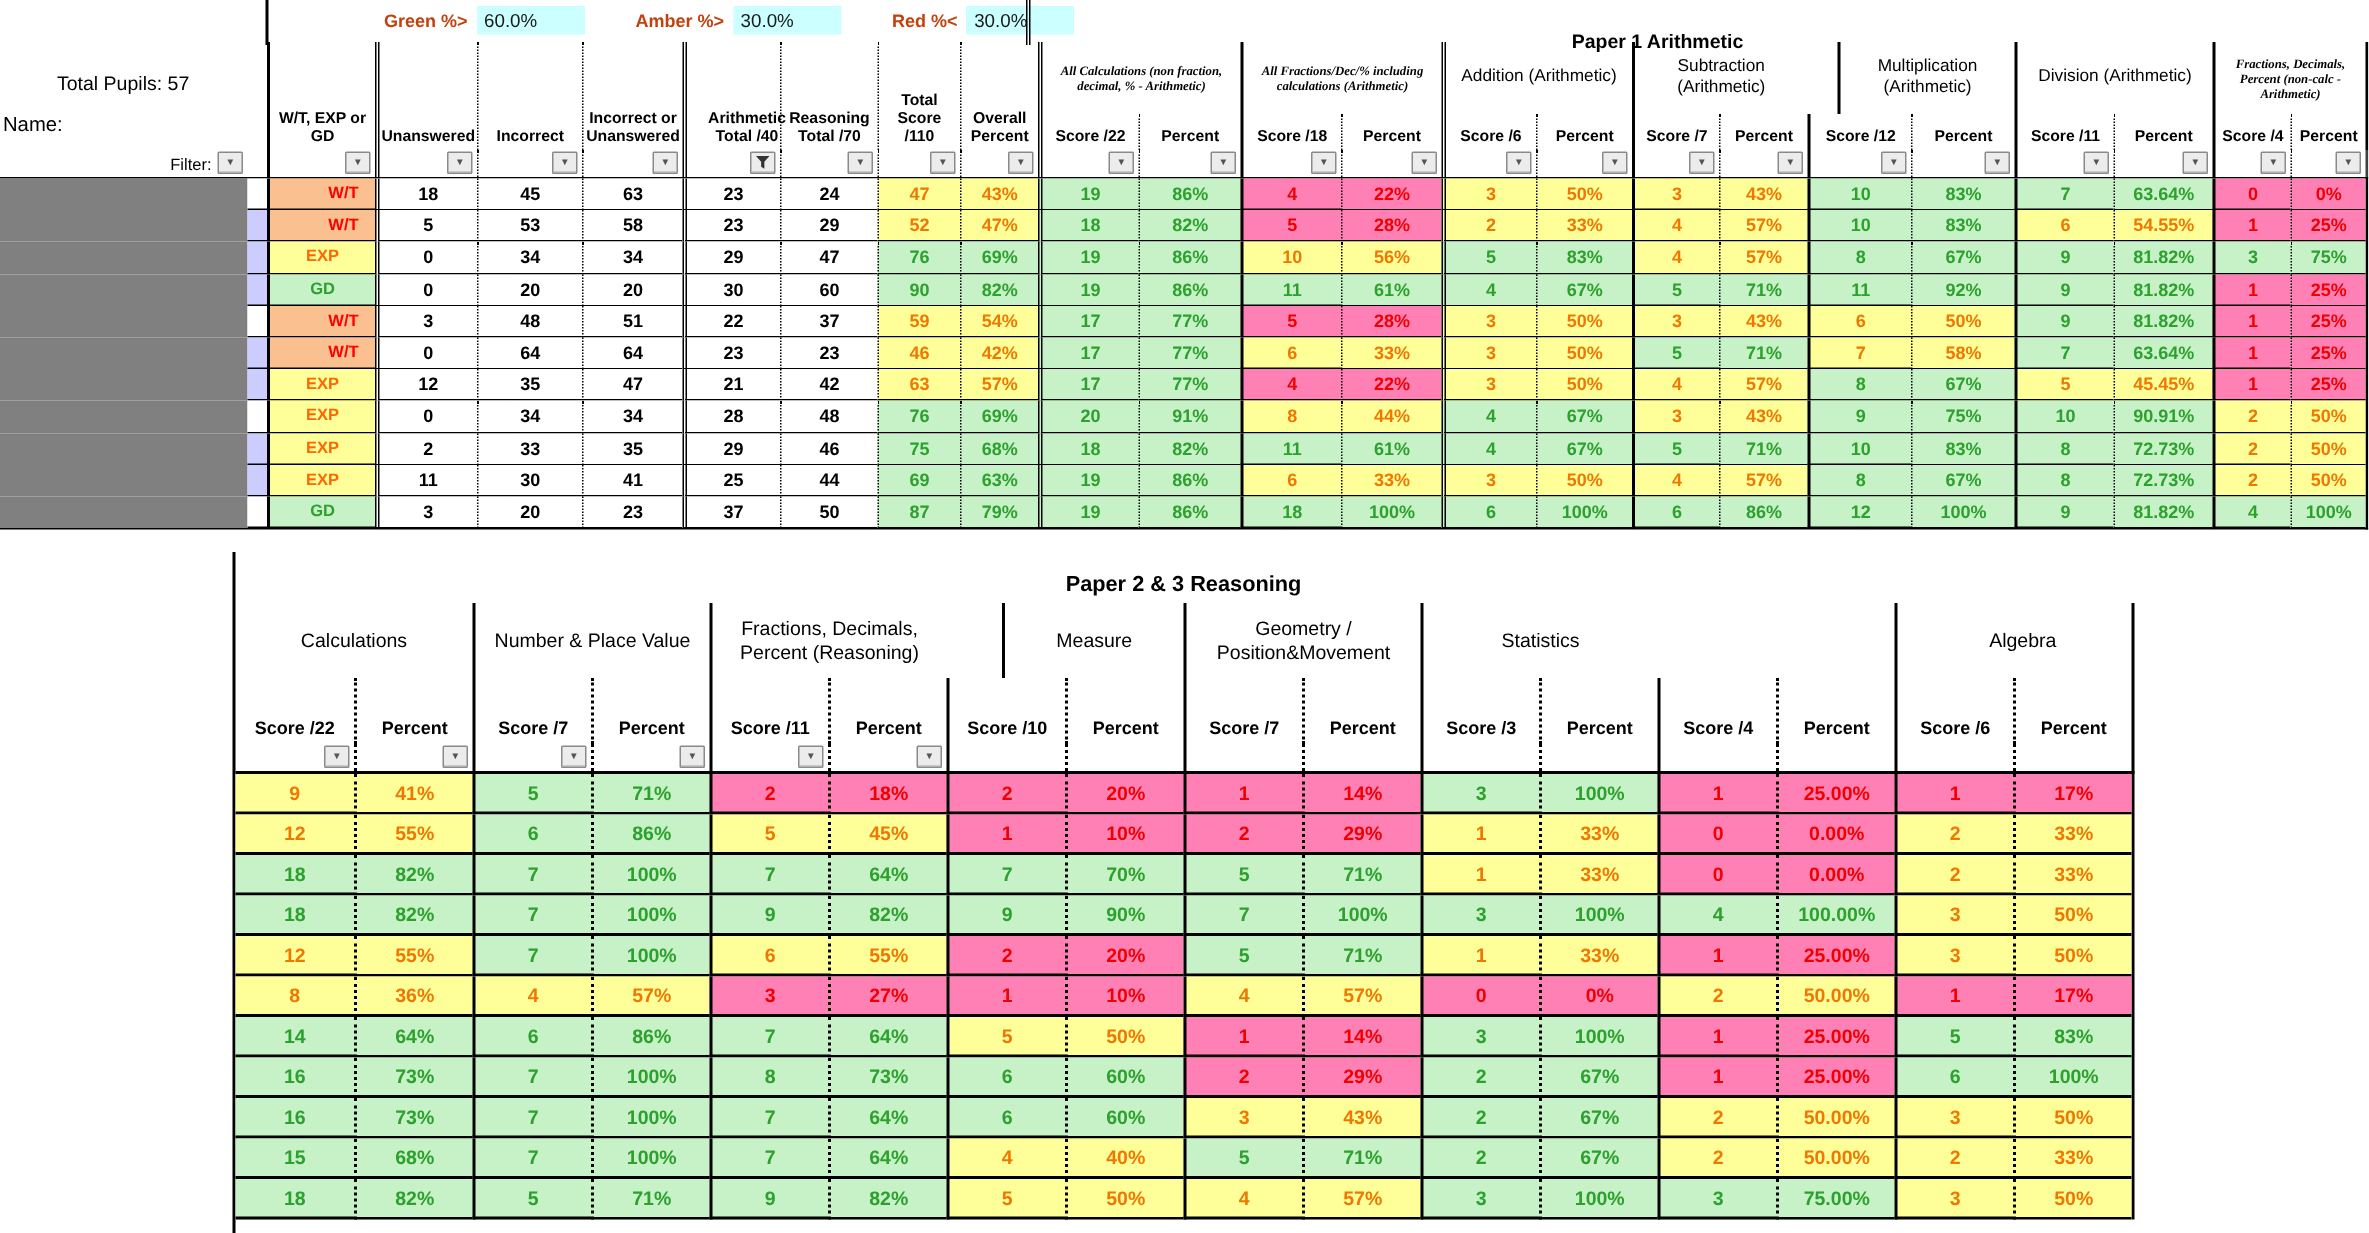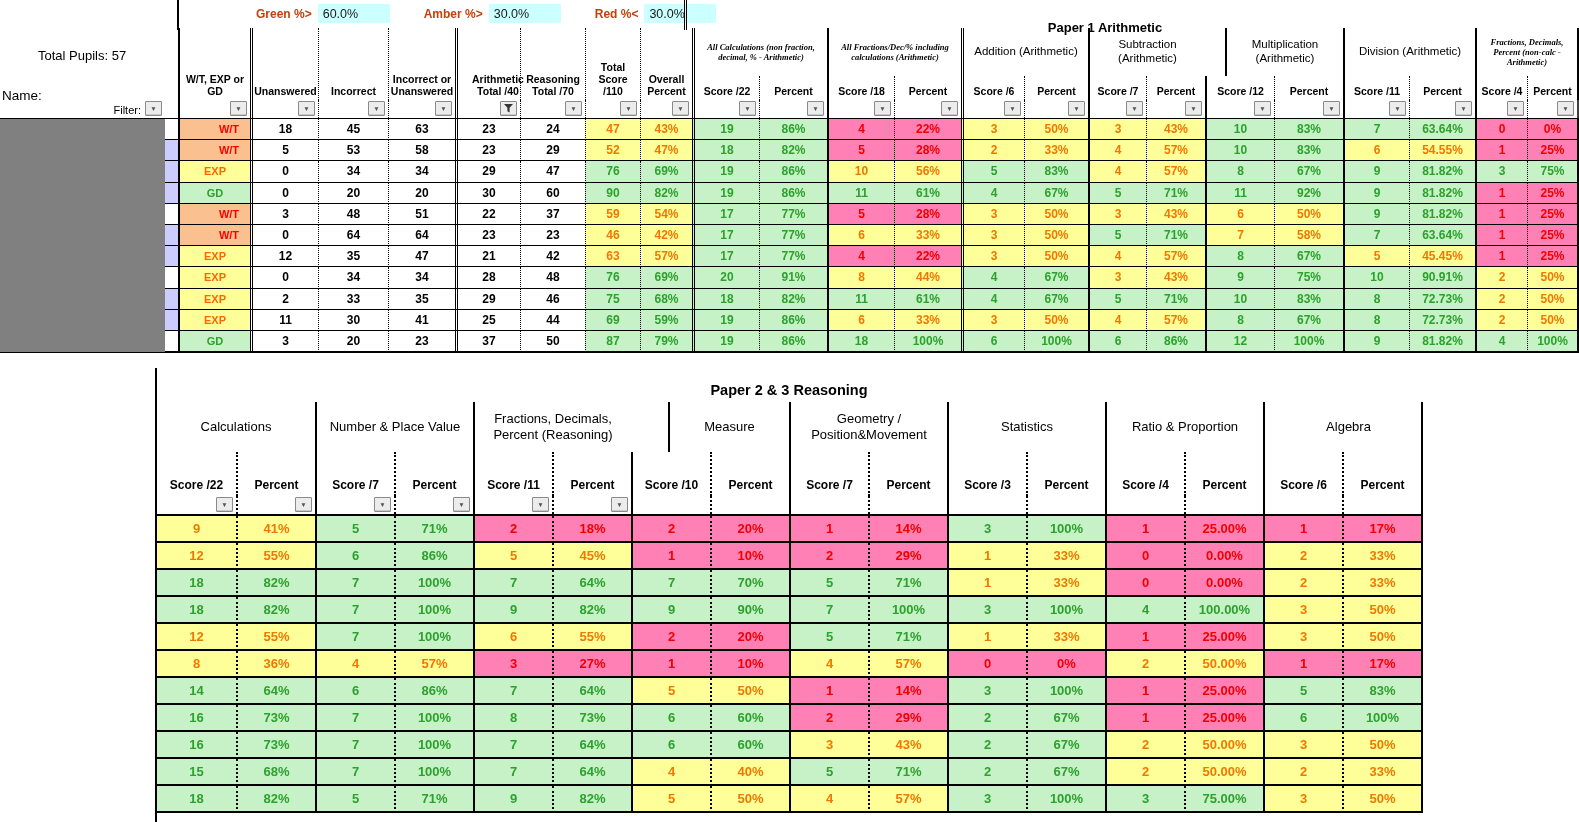--- a/index.html
+++ b/index.html
@@ -18,21 +18,21 @@
   .thpair{display:flex;align-items:center;margin-right:34px;}
   .thlabel{font-size:12px;font-weight:600;color:#c2410c;margin-right:6px;white-space:nowrap;}
   .thvalue{background:var(--cyan);min-width:62px;height:19px;font-size:12.5px;color:#1a1a1a;display:flex;align-items:center;padding:0 5px;}
 
   
   #seg1{left:177px;top:0;width:2px;height:30px;background:#000;}
   #seg2{left:684px;top:0;width:0;height:30px;border-left:3px double #000;}
 
   
   #total-pupils{left:38px;top:48px;font-size:13px;color:#000;}
-  #name-label{left:2px;top:88px;font-size:13.5px;color:#000;}
+  #name-label{left:2px;top:75px;font-size:13.5px;color:#000;}
   #paper1-title{left:1000px;top:20px;width:210px;text-align:center;font-weight:bold;font-size:13px;color:#000;}
 
   
   .t1grid{position:absolute;left:0;display:grid;
     grid-template-columns:165px 13px 72px 68px 70px 67px 65px 65px 55px 52px 67px 68px 67px 67px 63px 64px 58px 59px 69px 69px 66px 66px 52px 50px;}
   #t1-header{top:28px;grid-template-rows:48px 24px;border-right:2px solid #000;}
   #t1-filter{top:100px;grid-auto-rows:18px;border-right:2px solid #404040;}
   #t1-data{top:118px;grid-auto-rows:21.2px;border-top:1px solid #000;border-bottom:1px solid #000;border-right:2px solid #000;}
 
   .hcell{color:#000;}
@@ -468,21 +468,21 @@
       <div class="dc bg-a dl">50%</div>
       <div class="names"></div>
       <div class="stripc lav"></div>
       <div class="dc band-EXP bl2">EXP</div>
       <div class="dc wcell bld">11</div>
       <div class="dc wcell dl">30</div>
       <div class="dc wcell dl">41</div>
       <div class="dc wcell bld">25</div>
       <div class="dc wcell dl">44</div>
       <div class="dc bg-g dl">69</div>
-      <div class="dc bg-g dl">59%</div>
+      <div class="dc bg-g dl">63%</div>
       <div class="dc bg-g bld">19</div>
       <div class="dc bg-g dl">86%</div>
       <div class="dc bg-a bl2">6</div>
       <div class="dc bg-a dl">33%</div>
       <div class="dc bg-a bld">3</div>
       <div class="dc bg-a dl">50%</div>
       <div class="dc bg-a bl2">4</div>
       <div class="dc bg-a dl">57%</div>
       <div class="dc bg-g bl2">8</div>
       <div class="dc bg-g dl">67%</div>
@@ -530,21 +530,20 @@
         <div class="t2sub dl2" style="grid-area: 2 / 6;">Percent</div>
         <div class="t2gtitle bl2" style="grid-area: 1 / 7 / auto / span 2; margin-left: 37px;">Measure</div>
         <div class="t2sub bl2" style="grid-area: 2 / 7;">Score /10</div>
         <div class="t2sub dl2" style="grid-area: 2 / 8;">Percent</div>
         <div class="t2gtitle bl2" style="grid-area: 1 / 9 / auto / span 2;">Geometry / Position&amp;Movement</div>
         <div class="t2sub bl2" style="grid-area: 2 / 9;">Score /7</div>
         <div class="t2sub dl2" style="grid-area: 2 / 10;">Percent</div>
         <div class="t2gtitle bl2" style="grid-area: 1 / 11 / auto / span 2;">Statistics</div>
         <div class="t2sub bl2" style="grid-area: 2 / 11;">Score /3</div>
         <div class="t2sub dl2" style="grid-area: 2 / 12;">Percent</div>
-        <div class="t2gtitle bl2" style="grid-area: 1 / 13 / auto / span 2;">Ratio &amp; Proportion</div>
         <div class="t2sub bl2" style="grid-area: 2 / 13;">Score /4</div>
         <div class="t2sub dl2" style="grid-area: 2 / 14;">Percent</div>
         <div class="t2gtitle bl2" style="grid-area: 1 / 15 / auto / span 2; padding-left: 15px;">Algebra</div>
         <div class="t2sub bl2" style="grid-area: 2 / 15;">Score /6</div>
         <div class="t2sub dl2" style="grid-area: 2 / 16;">Percent</div>
       </div>
     <div class="t2grid" id="t2-filter">
         <div class="fcell ">
           <div class="fbtn">
             <div>▼</div>

